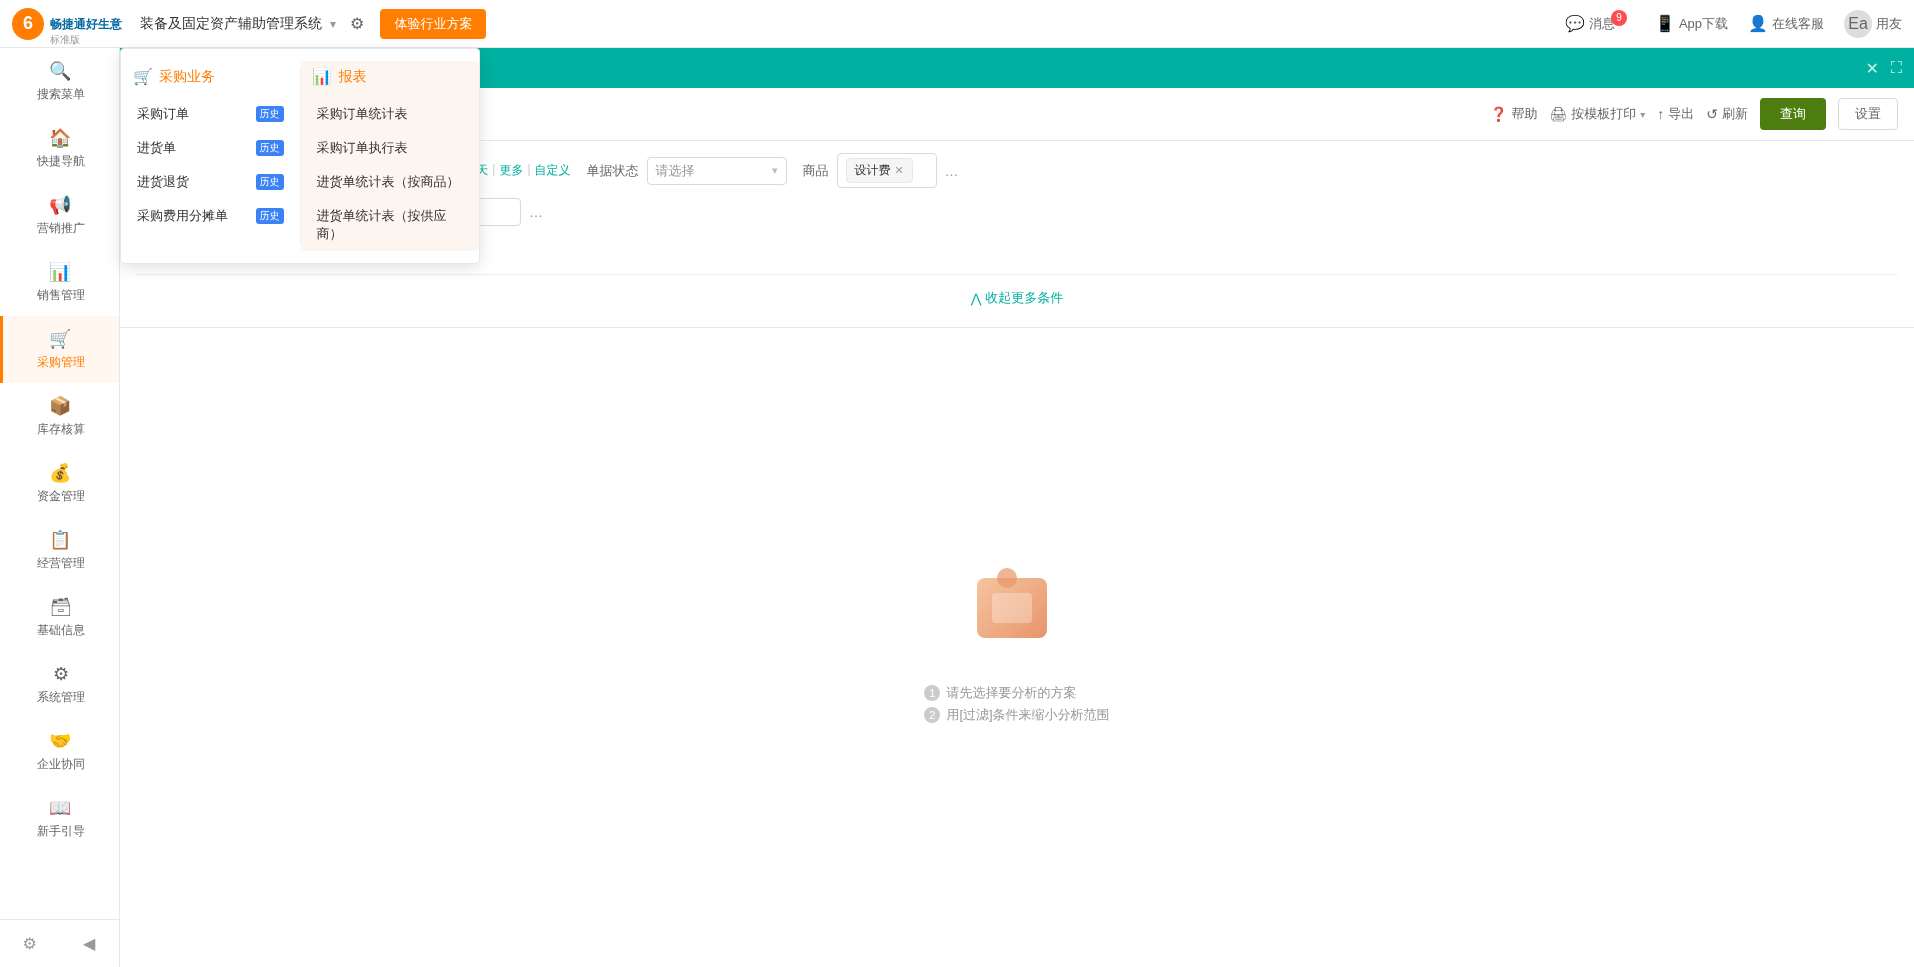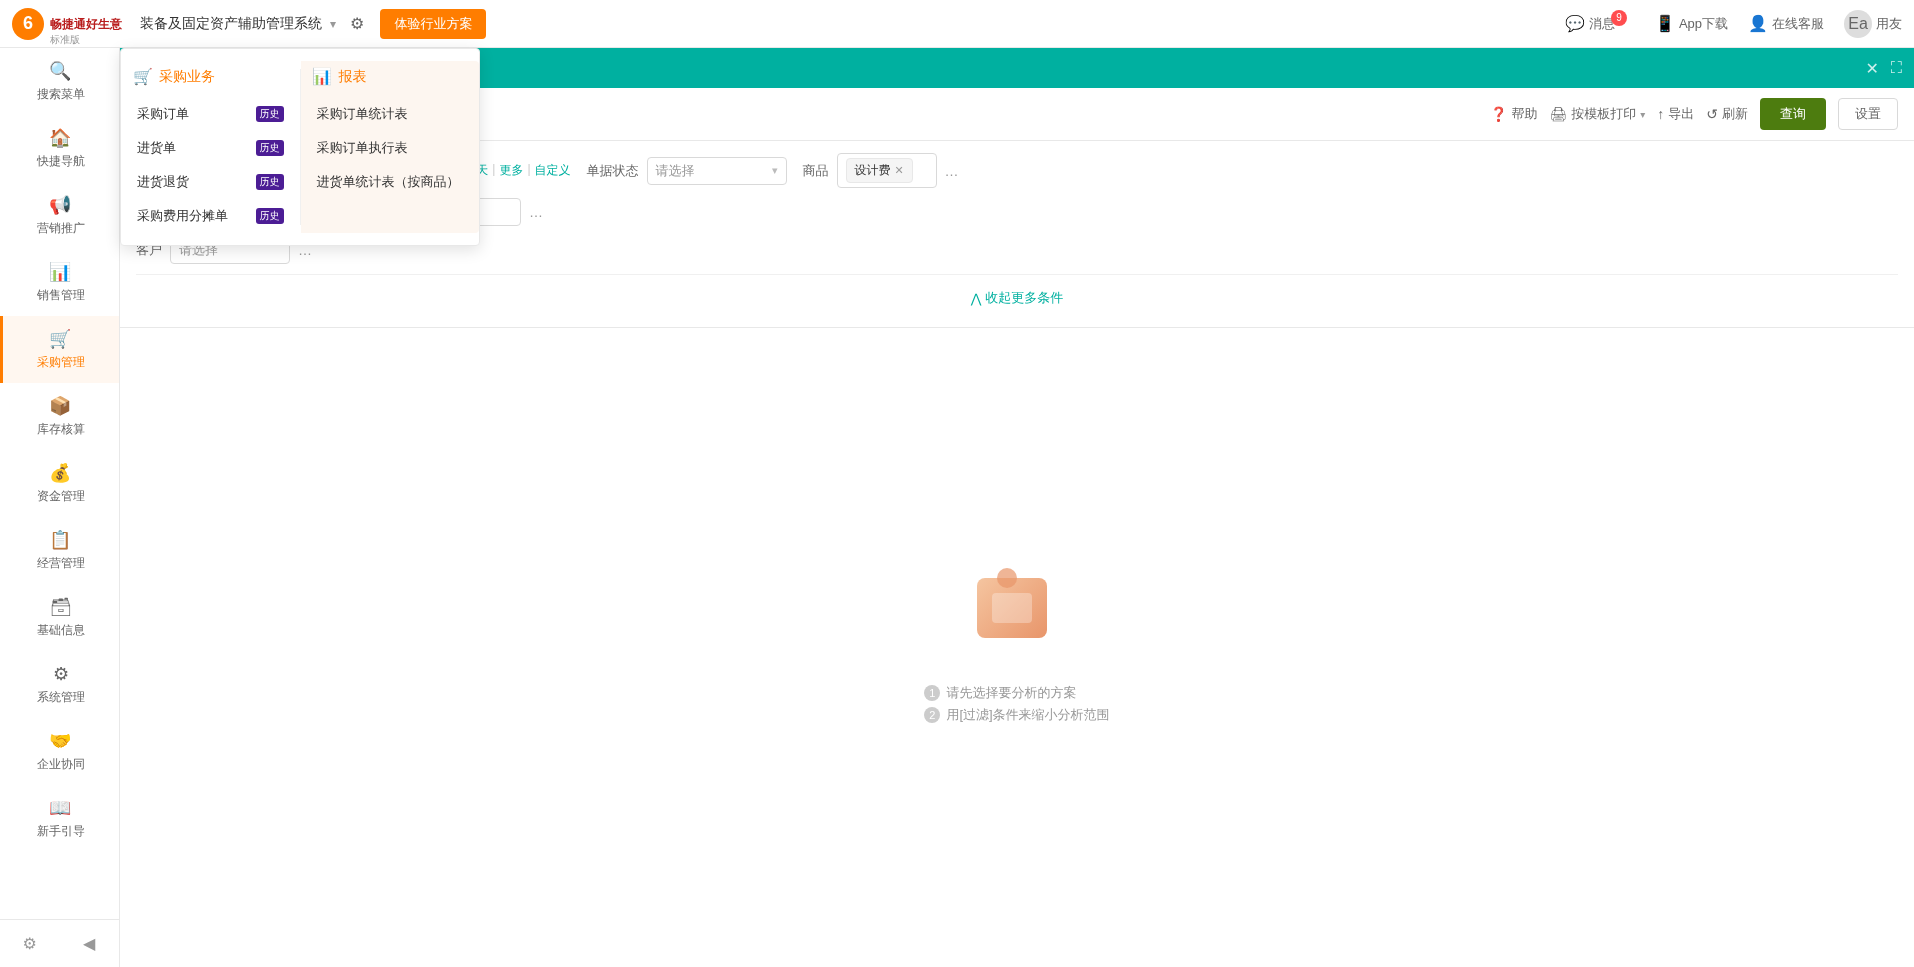--- a/index.html
+++ b/index.html
@@ -308,21 +308,21 @@
     }
     .menu-item {
       display: flex; align-items: center; justify-content: space-between;
       padding: 8px 4px;
       cursor: pointer;
       font-size: 13px;
       color: #333;
     }
     .menu-item-right { display: flex; align-items: center; gap: 4px; }
     .hist-badge {
-      background: #4c1d95;
+      background: #3b82f6;
       color: white;
       font-size: 10px;
       border-radius: 3px;
       padding: 1px 4px;
     }
     .menu-section-right {
       background: #fdf6f0;
       border-radius: 0 4px 4px 0;
       padding: 0 12px;
     }
@@ -332,21 +332,21 @@
   </style>
 </head>
 <body>
 
 <div class="top-header">
   <div class="logo-area">
     <div class="logo-icon">
       <span>6</span>
     </div>
     <div>
-      <div style="font-size:12px;color:#b91c1c;font-weight:bold;margin-top:15px;">畅捷通好生意</div>
+      <div style="font-size:12px;color:#0369a1;font-weight:bold;margin-top:15px;">畅捷通好生意</div>
       <div style="font-size:10px;color:#999;">标准版</div>
     </div>
   </div>
 
   <span class="system-title">
     <span>装备及固定资产辅助管理系统</span>
     <span class="dropdown-arrow">▾</span>
     <span class="settings-icon">⚙</span>
   </span>
 
@@ -618,19 +618,22 @@
           </div>
           <div class="menu-item">
             <span>采购订单统计表</span>
           </div>
           <div class="menu-item">
             <span>采购订单执行表</span>
           </div>
           <div class="menu-item">
             <span>进货单统计表（按商品）</span>
           </div>
+          <div class="menu-item">
+            <span>进货单统计表（按供应商）</span>
+          </div>
         </div>
 
       </div>
     </div>
 
   </div>
 </div>
 
 </body></html>

